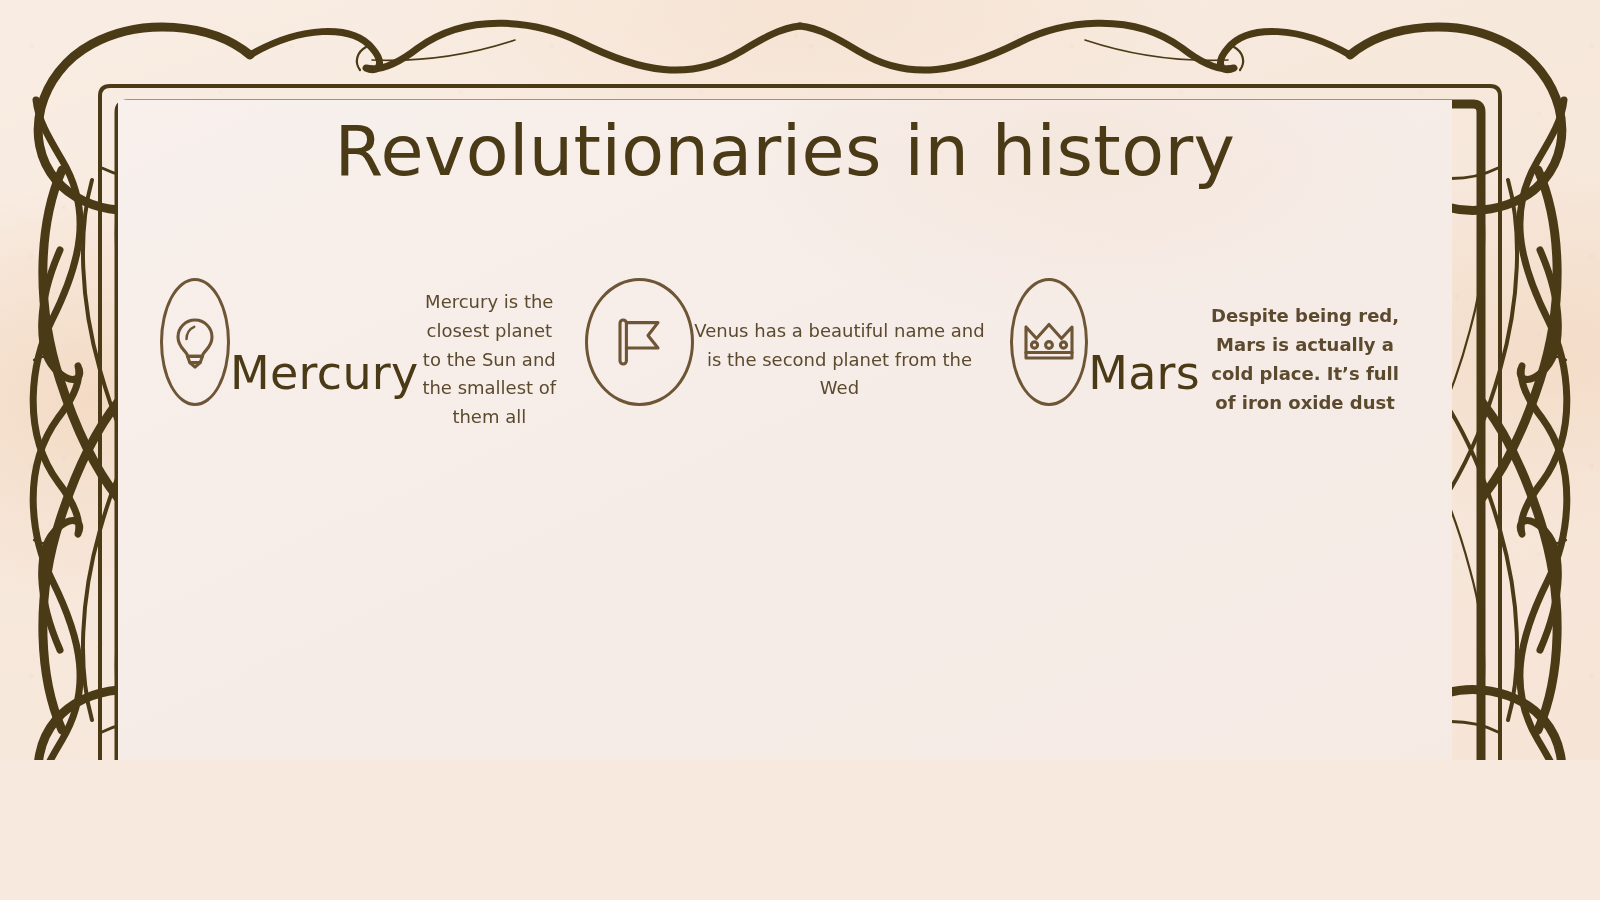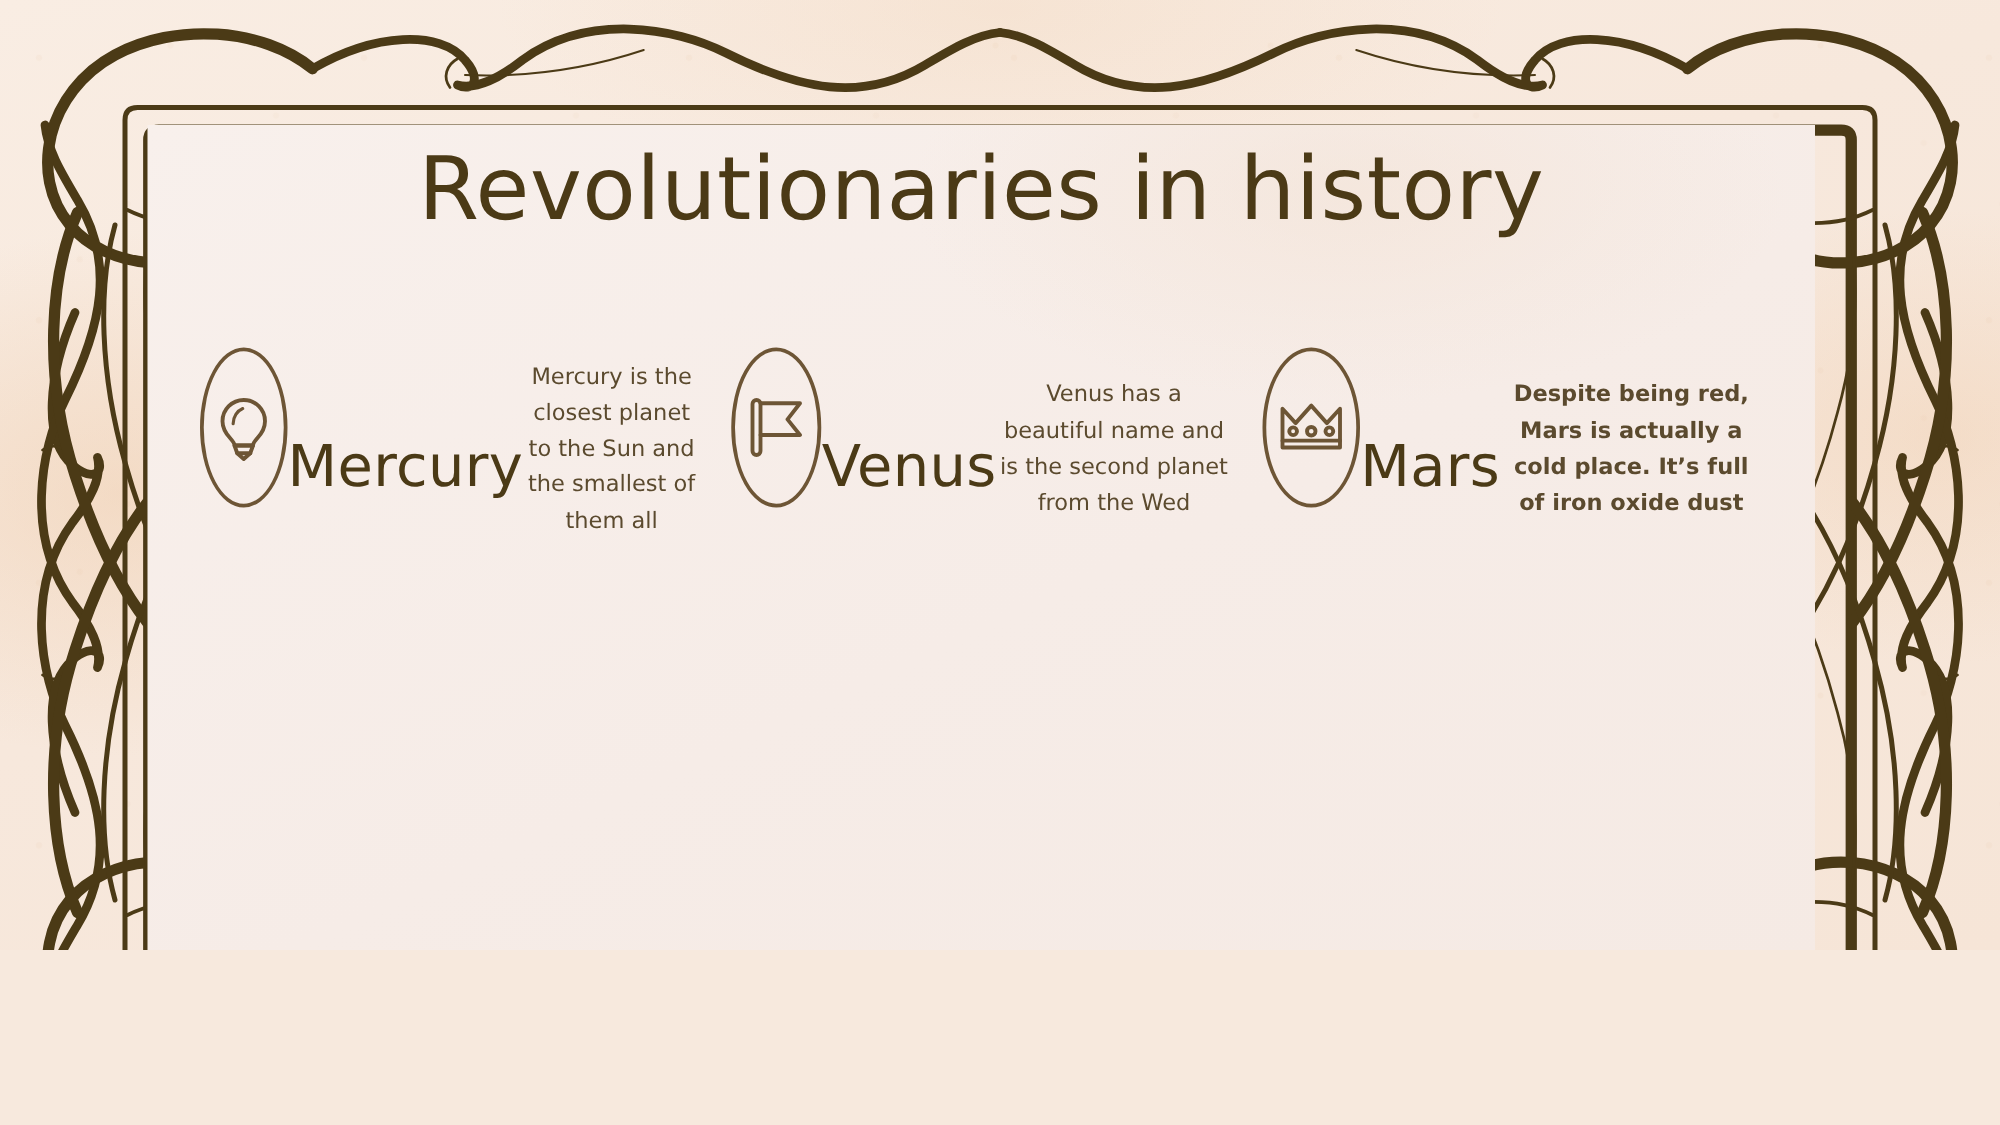--- a/index.html
+++ b/index.html
@@ -271,21 +271,20 @@
 
       <div class="column" id="col-venus">
         <div class="icon-circle">
           <svg width="64" height="64" viewBox="0 0 64 64">
             <g fill="none" stroke="#6d5535" stroke-width="3.1" stroke-linecap="round" stroke-linejoin="round">
               <rect x="13" y="10" width="6.4" height="44" rx="3.2"></rect>
               <path d="M 19.4,12.6 L 51,12.6 L 41,25.5 L 51,38 L 19.4,38"></path>
             </g>
           </svg>
         </div>
-        <div class="col-title">Venus</div>
         <div class="col-body">Venus has a beautiful name and is the second planet from the Wed</div>
       </div>
 
       <div class="column" id="col-mars">
         <div class="icon-circle">
           <svg width="64" height="64" viewBox="0 0 64 64">
             <g fill="none" stroke="#6d5535" stroke-width="3.1" stroke-linecap="round" stroke-linejoin="round">
               <path d="M 9,17 L 9,48 L 55,48 L 55,17 L 44.5,28.5 L 32,14.5 L 19.5,28.5 Z"></path>
               <path d="M 9,42.5 L 55,42.5"></path>
               <circle cx="17.5" cy="35" r="3.1"></circle>

